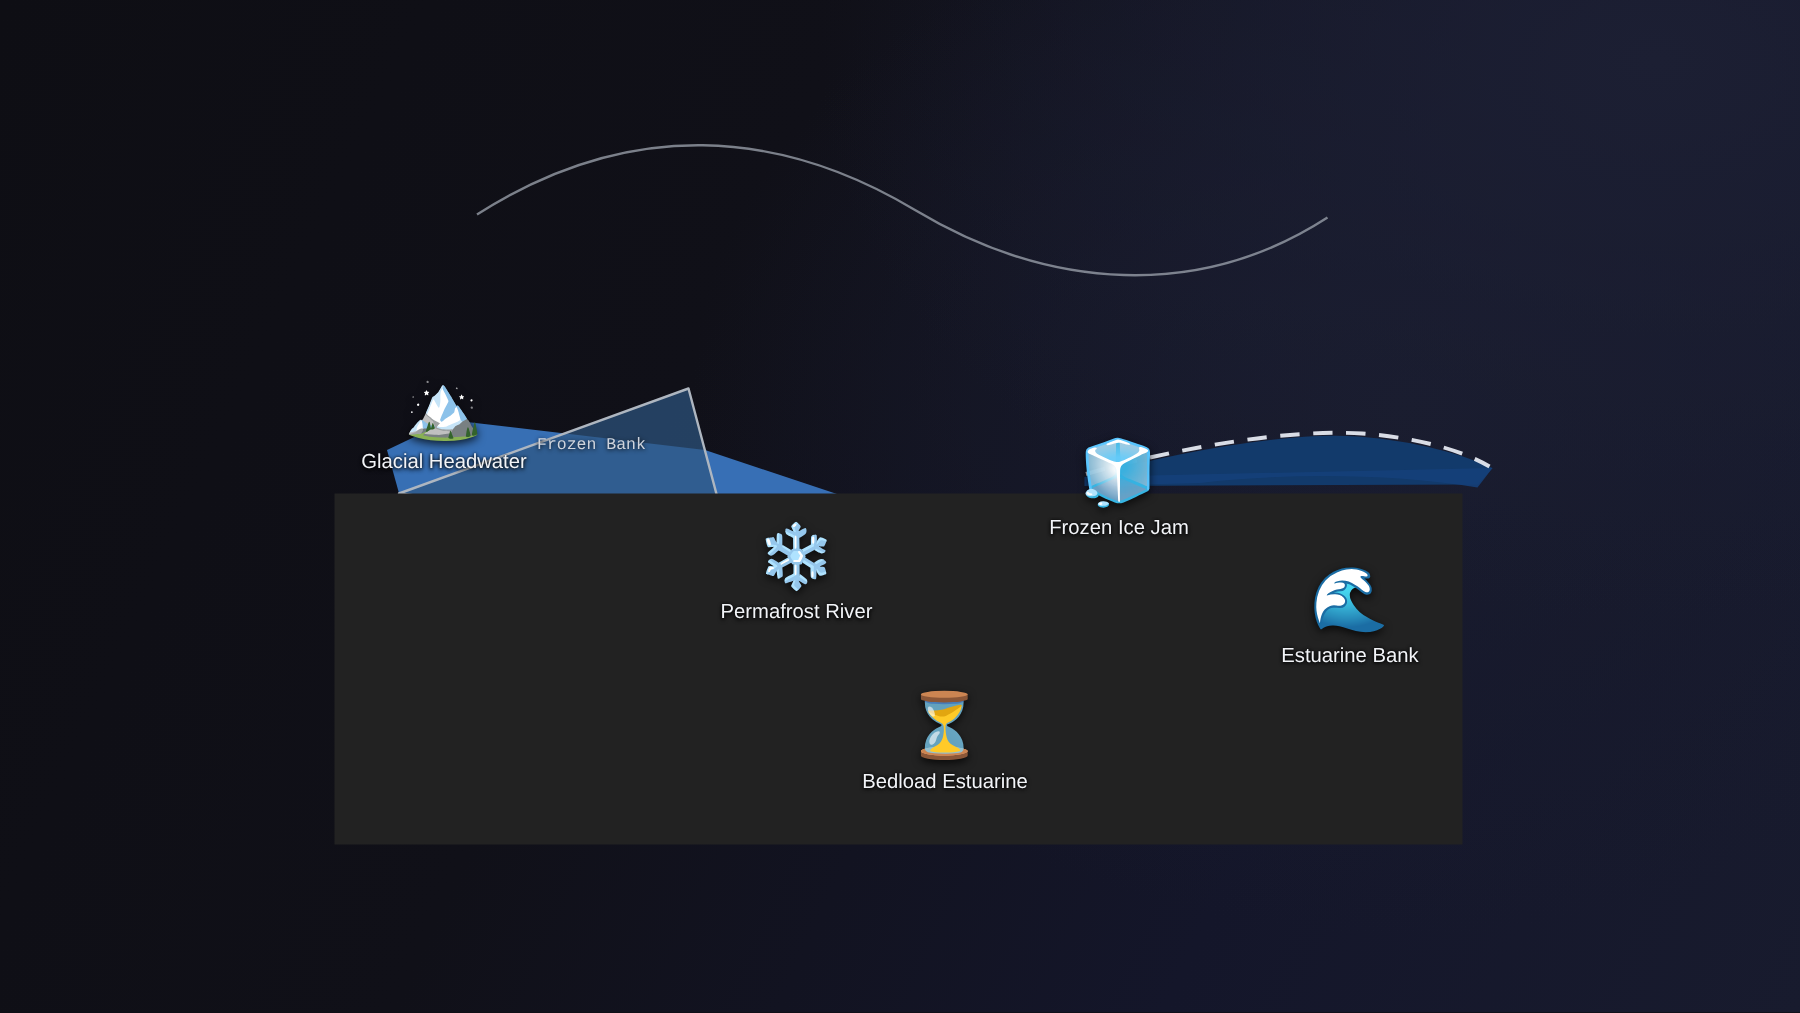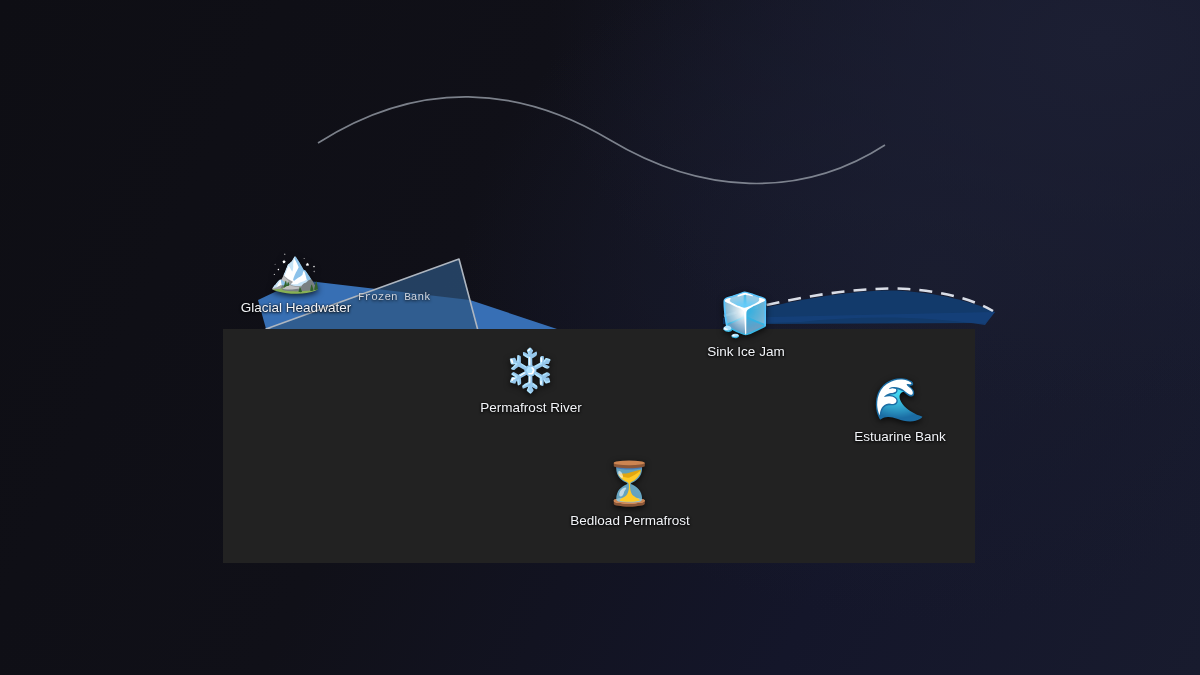--- a/index.html
+++ b/index.html
@@ -81,31 +81,31 @@
     <div class="node-label">Glacial Headwater</div>
   </div>
 
   <div class="node" style="left:531px; top:348px;">
     <div class="node-emoji">❄️</div>
     <div class="node-label">Permafrost River</div>
   </div>
 
   <div class="node" style="left:746px; top:292px;">
     <div class="node-emoji">🧊</div>
-    <div class="node-label">Sink Ice Jam</div>
+    <div class="node-label">Frozen Ice Jam</div>
   </div>
 
   <div class="node" style="left:900px; top:377px;">
     <div class="node-emoji">🌊</div>
     <div class="node-label">Estuarine Bank</div>
   </div>
 
   <div class="node" style="left:630px; top:461px;">
     <div class="node-emoji">⏳</div>
-    <div class="node-label">Bedload Permafrost</div>
+    <div class="node-label">Bedload Estuarine</div>
   </div>
 
   <div class="edge-label" style="left:322px; top:291px;">Frozen Bank</div>
 
   <div class="footer">
     
 
     
     
   </div>

